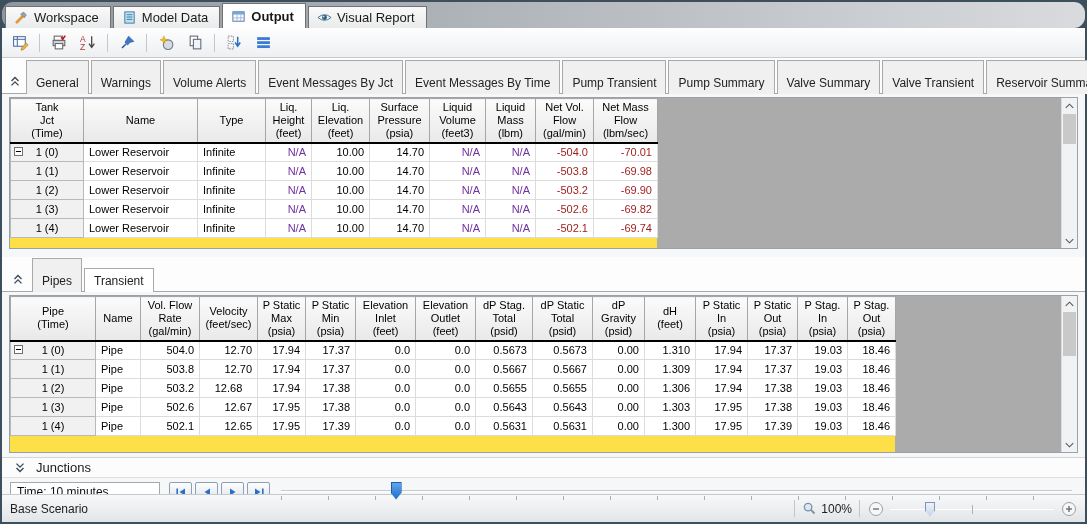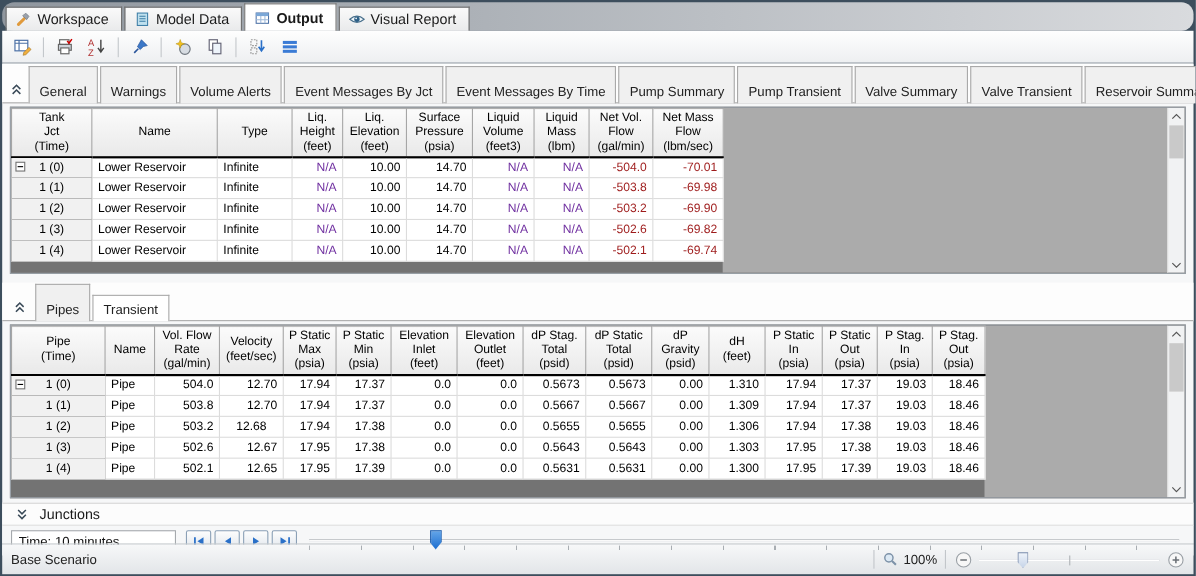--- a/index.html
+++ b/index.html
@@ -51,21 +51,21 @@
   }
   .collapse-btn { width:20px; height:20px; margin:0 4px 2px 0; display:flex; align-items:center; justify-content:center; }
   .sub-tab {
     padding:15px 9px 4px; font-size:12px; color:#222;
     background:#f0f0f0; border:1px solid #a9a9a9; border-bottom:none;
     margin-right:2px; white-space:nowrap; position:relative; top:1px;
   }
   .sub-tab.active { background:#fff; top:0; padding-top:5px; z-index:2; margin-bottom:-1px; }
 
   
-  .panel { position:relative; background:#737373; border:1px solid #9aa1a8; margin:3px 7px 0; overflow:hidden; }
+  .panel { position:relative; background:#fde047; border:1px solid #9aa1a8; margin:3px 7px 0; overflow:hidden; }
   .panel1 { flex:0 0 152px; }
   .panel2 { flex:0 0 158px; }
   .gray-fill { position:absolute; top:0; bottom:0; right:16px; background:#ababab; }
   .panel1 .gray-fill { left:647px; }
   .panel2 .gray-fill { left:885px; }
 
   table.grid { border-collapse:collapse; table-layout:fixed; position:relative; background:#fff; font-size:11px; color:#000; }
   table.grid th {
     background:linear-gradient(#fbfbfb,#e9e9e9);
     border:1px solid #a6a6a6; border-bottom:2px solid #000;
@@ -234,22 +234,22 @@
       <div class="collapse-btn">
         <svg width="14" height="14" viewBox="0 0 16 16">
             <path d="M4 8 l4-4 4 4 M4 13 l4-4 4 4" stroke="#3a4a58" fill="none" stroke-width="1.6"></path>
           </svg>
       </div>
       <div class="sub-tab">General</div>
       <div class="sub-tab">Warnings</div>
       <div class="sub-tab">Volume Alerts</div>
       <div class="sub-tab">Event Messages By Jct</div>
       <div class="sub-tab">Event Messages By Time</div>
+      <div class="sub-tab">Pump Transient</div>
       <div class="sub-tab">Pump Summary</div>
-      <div class="sub-tab">Pump Transient</div>
       <div class="sub-tab">Valve Summary</div>
       <div class="sub-tab">Valve Transient</div>
       <div class="sub-tab">Reservoir Summary</div>
 
     </div>
 
     <div class="panel panel1">
       <div class="gray-fill"></div>
       <table class="grid">
         <colgroup>

